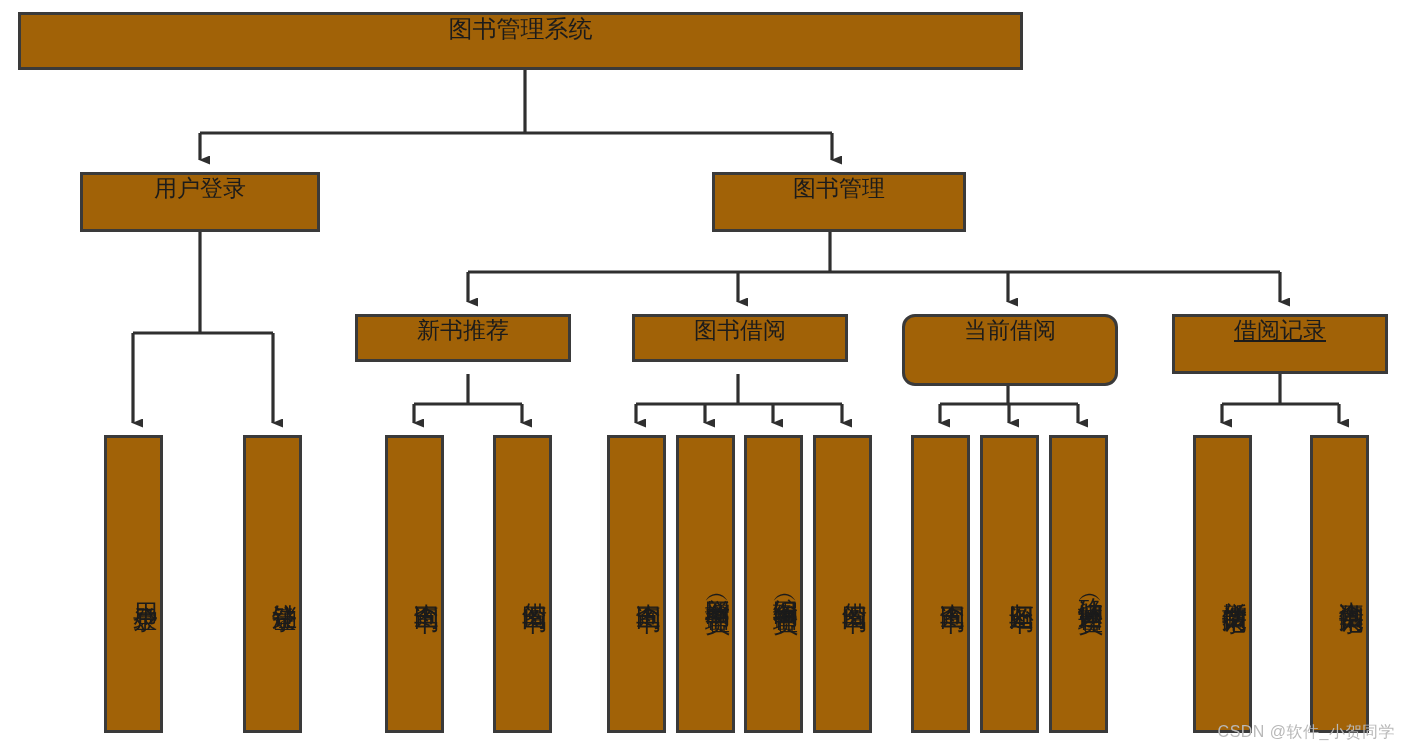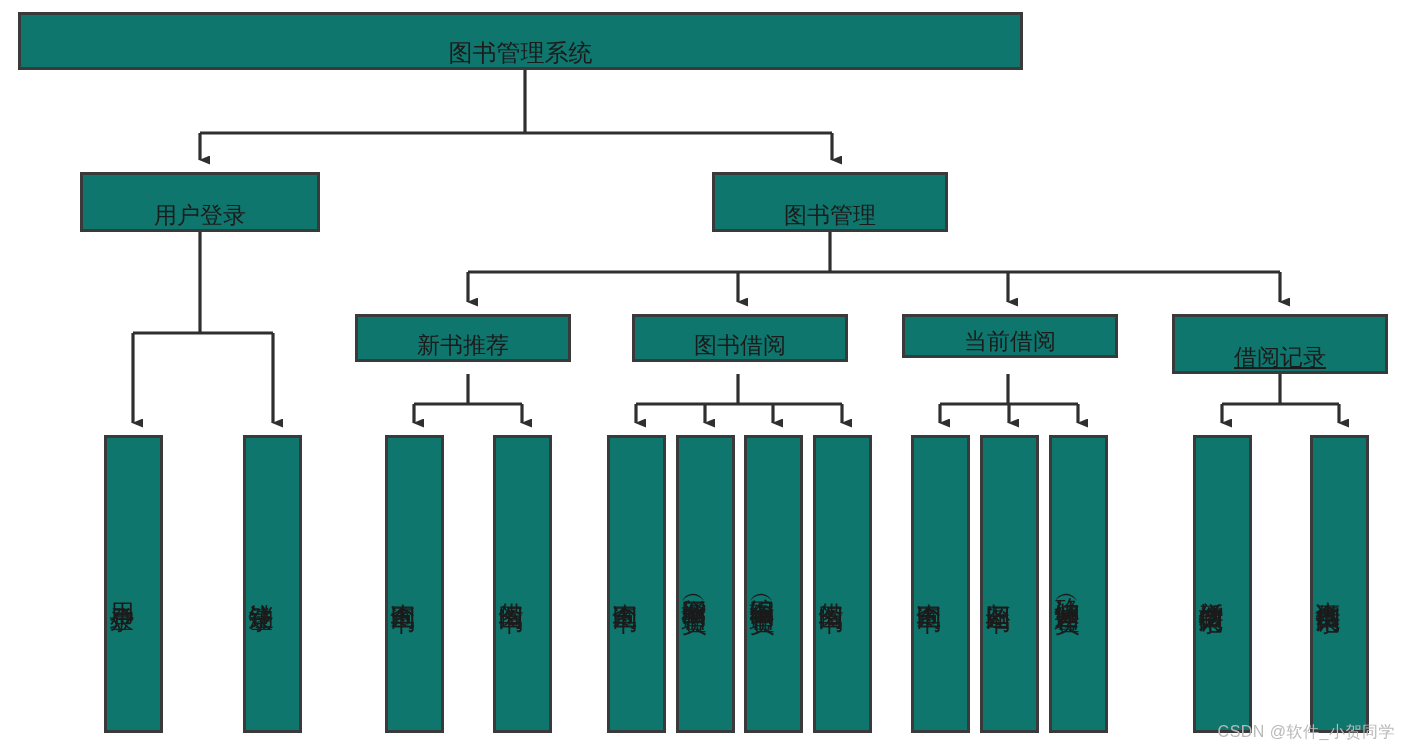--- a/index.html
+++ b/index.html
@@ -22,23 +22,23 @@
     left: 0;
     top: 0;
     width: 1405px;
     height: 747px;
     pointer-events: none;
   }
   .node {
     position: absolute;
     box-sizing: border-box;
     border: 3px solid #3a3a3a;
-    background: #0f766e;
+    background: #a16207;
     display: flex;
-    align-items: flex-end;
+    align-items: flex-start;
     justify-content: center;
     color: #1b1b1b;
     line-height: 1.18;
     text-align: center;
   }
   .node.horiz {
     font-size: 23px;
   }
   .node.root {
     font-size: 24px;
@@ -120,31 +120,31 @@
     </g>
   </svg>
 
   <div class="node root" style="left:18px; top:12px; width:1005px; height:58px;">
     <span class="label">图书管理系统</span>
   </div>
 
   <div class="node horiz" style="left:80px; top:172px; width:240px; height:60px;">
     <span class="label">用户登录</span>
   </div>
-  <div class="node horiz" style="left:712px; top:172px; width:236px; height:60px;">
+  <div class="node horiz" style="left:712px; top:172px; width:254px; height:60px;">
     <span class="label">图书管理</span>
   </div>
 
   <div class="node horiz" style="left:355px; top:314px; width:216px; height:48px;">
     <span class="label">新书推荐</span>
   </div>
   <div class="node horiz" style="left:632px; top:314px; width:216px; height:48px;">
     <span class="label">图书借阅</span>
   </div>
-  <div class="node horiz" style="left:902px; top:314px; width:216px; height:44px;">
+  <div class="node horiz" style="left:902px; top:314px; width:216px; height:72px;border-radius:13px;">
     <span class="label">当前借阅</span>
   </div>
   <div class="node horiz" style="left:1172px; top:314px; width:216px; height:60px;text-decoration:underline;">
     <span class="label">借阅记录</span>
   </div>
 
   <div class="node vert" style="left:104px; top:435px; width:59px; height:298px;">
     <span class="label">用户登录</span>
   </div>
   <div class="node vert" style="left:243px; top:435px; width:59px; height:298px;">

